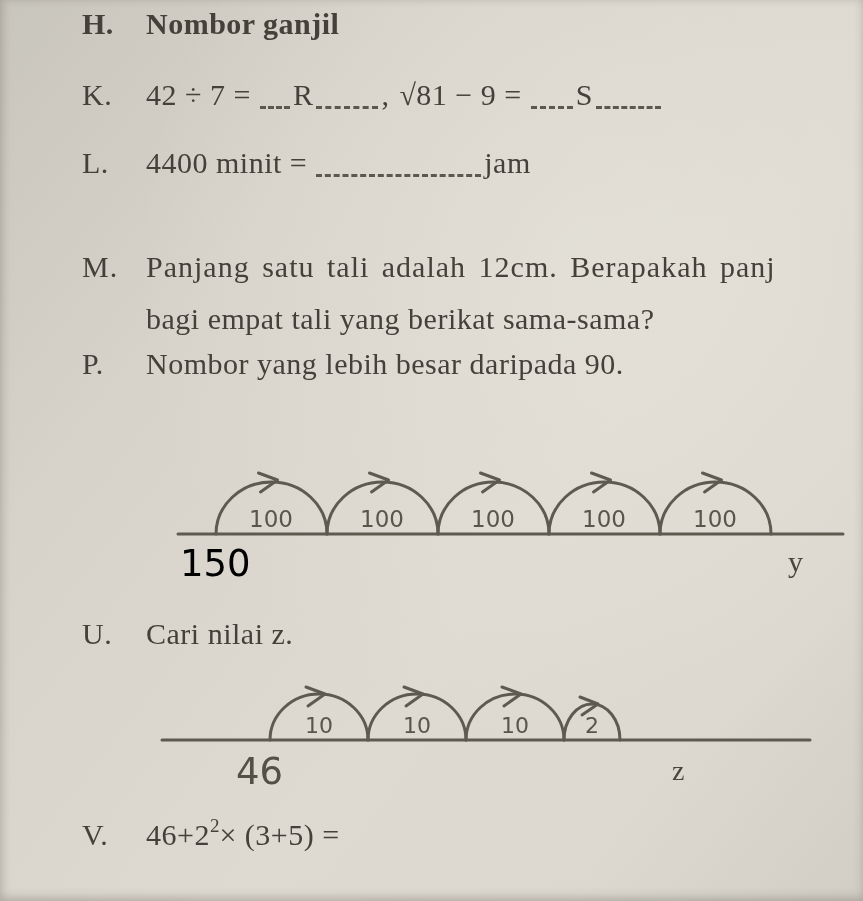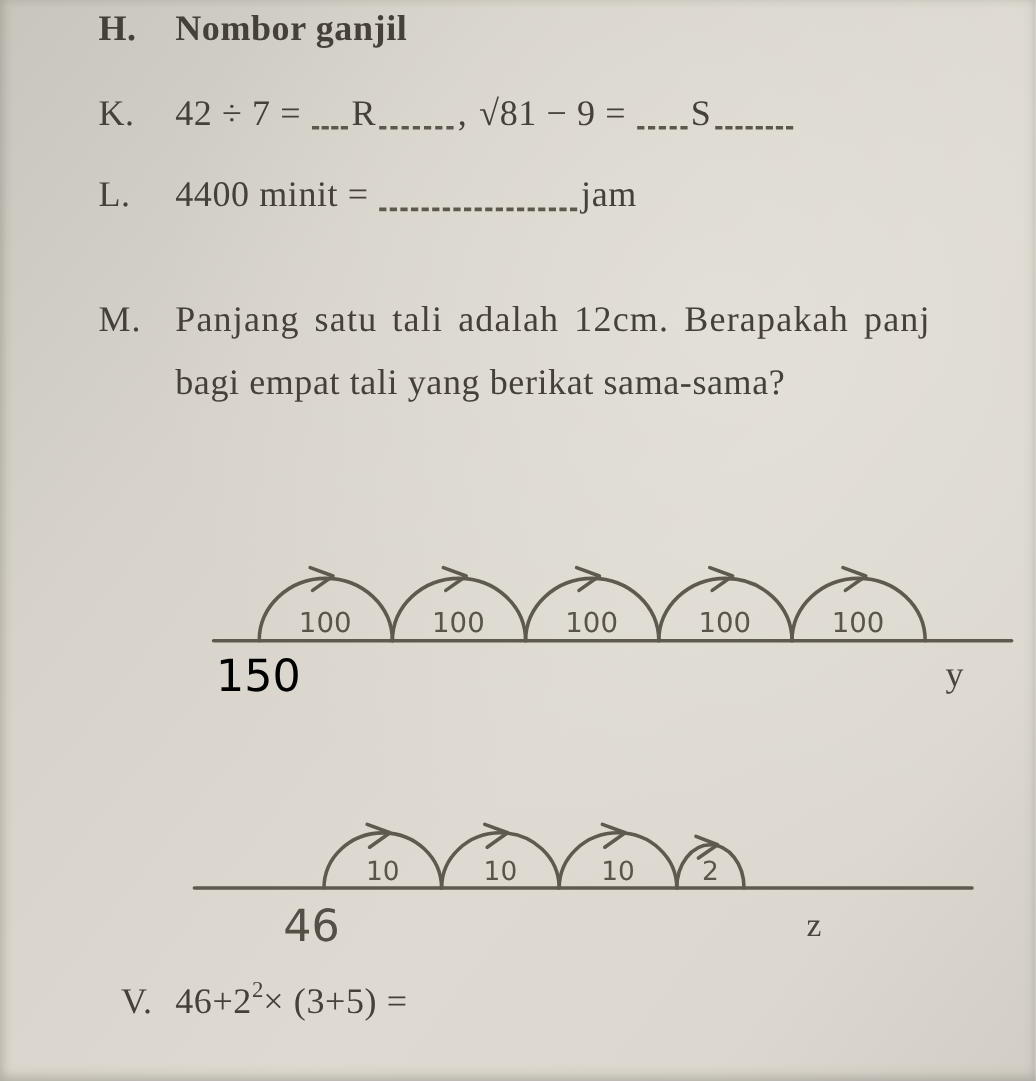--- a/index.html
+++ b/index.html
@@ -51,20 +51,23 @@
     <span class="lbl">L.</span><span class="expr">4400 minit =</span><span class="blank w165"></span><span>jam</span>
   </div>
 
   <div class="q m1" style="top:214px;margin-top:36px;">
     <span class="lbl">M.</span><span>Panjang satu tali adalah 12cm. Berapakah panj</span>
   </div>
   <div class="q" style="top:282px;left:146px;margin-top:20px;">
     <span>bagi empat tali yang berikat sama-sama?</span>
   </div>
 
+  <div class="q" style="top:347px;">
+    <span class="lbl">P.</span><span>Nombor yang lebih besar daripada 90.</span>
+  </div>
 
 
   <svg class="diagram" style="top:452px;" width="700" height="140" viewBox="0 0 700 140">
     <g stroke="#5f5a50" stroke-width="3" fill="none" stroke-linecap="round" stroke-linejoin="round">
       <line x1="30" y1="82" x2="695" y2="82"></line>
       <path d="M68,82 A55.5,52 0 0 1 179,82"></path>
       <path d="M179,82 A55.5,52 0 0 1 290,82"></path>
       <path d="M290,82 A55.5,52 0 0 1 401,82"></path>
       <path d="M401,82 A55.5,52 0 0 1 512,82"></path>
       <path d="M512,82 A55.5,52 0 0 1 623,82"></path>
@@ -79,20 +82,23 @@
       <text x="234" y="75">100</text>
       <text x="345" y="75">100</text>
       <text x="456" y="75">100</text>
       <text x="567" y="75">100</text>
     </g>
     <text x="32" y="124" font-size="37" fill="#55504
 7" font-family="DejaVu Sans, Liberation Sans, sans-serif">150</text>
     <text x="640" y="120" font-size="30" fill="#4a463f" font-family="Liberation Serif, serif">y</text>
   </svg>
 
+  <div class="q" style="top:617px;">
+    <span class="lbl">U.</span><span>Cari nilai z.</span>
+  </div>
 
   <svg class="diagram" style="top:676px;" width="700" height="130" viewBox="0 0 700 130">
     <g stroke="#5f5a50" stroke-width="3" fill="none" stroke-linecap="round" stroke-linejoin="round">
       <line x1="14" y1="64" x2="662" y2="64"></line>
       <path d="M122,64 A49,46 0 0 1 220,64"></path>
       <path d="M220,64 A49,46 0 0 1 318,64"></path>
       <path d="M318,64 A49,46 0 0 1 416,64"></path>
       <path d="M416,64 A28,36 0 0 1 472,64"></path>
       <polyline points="158,11 177,18 160,30"></polyline>
       <polyline points="256,11 275,18 258,30"></polyline>
@@ -102,17 +108,17 @@
     <g fill="#5a554b" font-size="22" text-anchor="middle" font-family="DejaVu Sans, Liberation Sans, sans-serif">
       <text x="171" y="57">10</text>
       <text x="269" y="57">10</text>
       <text x="367" y="57">10</text>
       <text x="444" y="57">2</text>
     </g>
     <text x="88" y="108" font-size="37" fill="#555047" font-family="DejaVu Sans, Liberation Sans, sans-serif">46</text>
     <text x="524" y="104" font-size="28" fill="#4a463f" font-family="Liberation Serif, serif">z</text>
   </svg>
 
-  <div class="q" style="top:818px;text-align:center;">
+  <div class="q" style="top:818px;">
     <span class="lbl">V.</span><span>46+2</span><span class="sup">2</span><span>× (3+5) =</span>
   </div>
 
 </div>
 
 </body></html>

